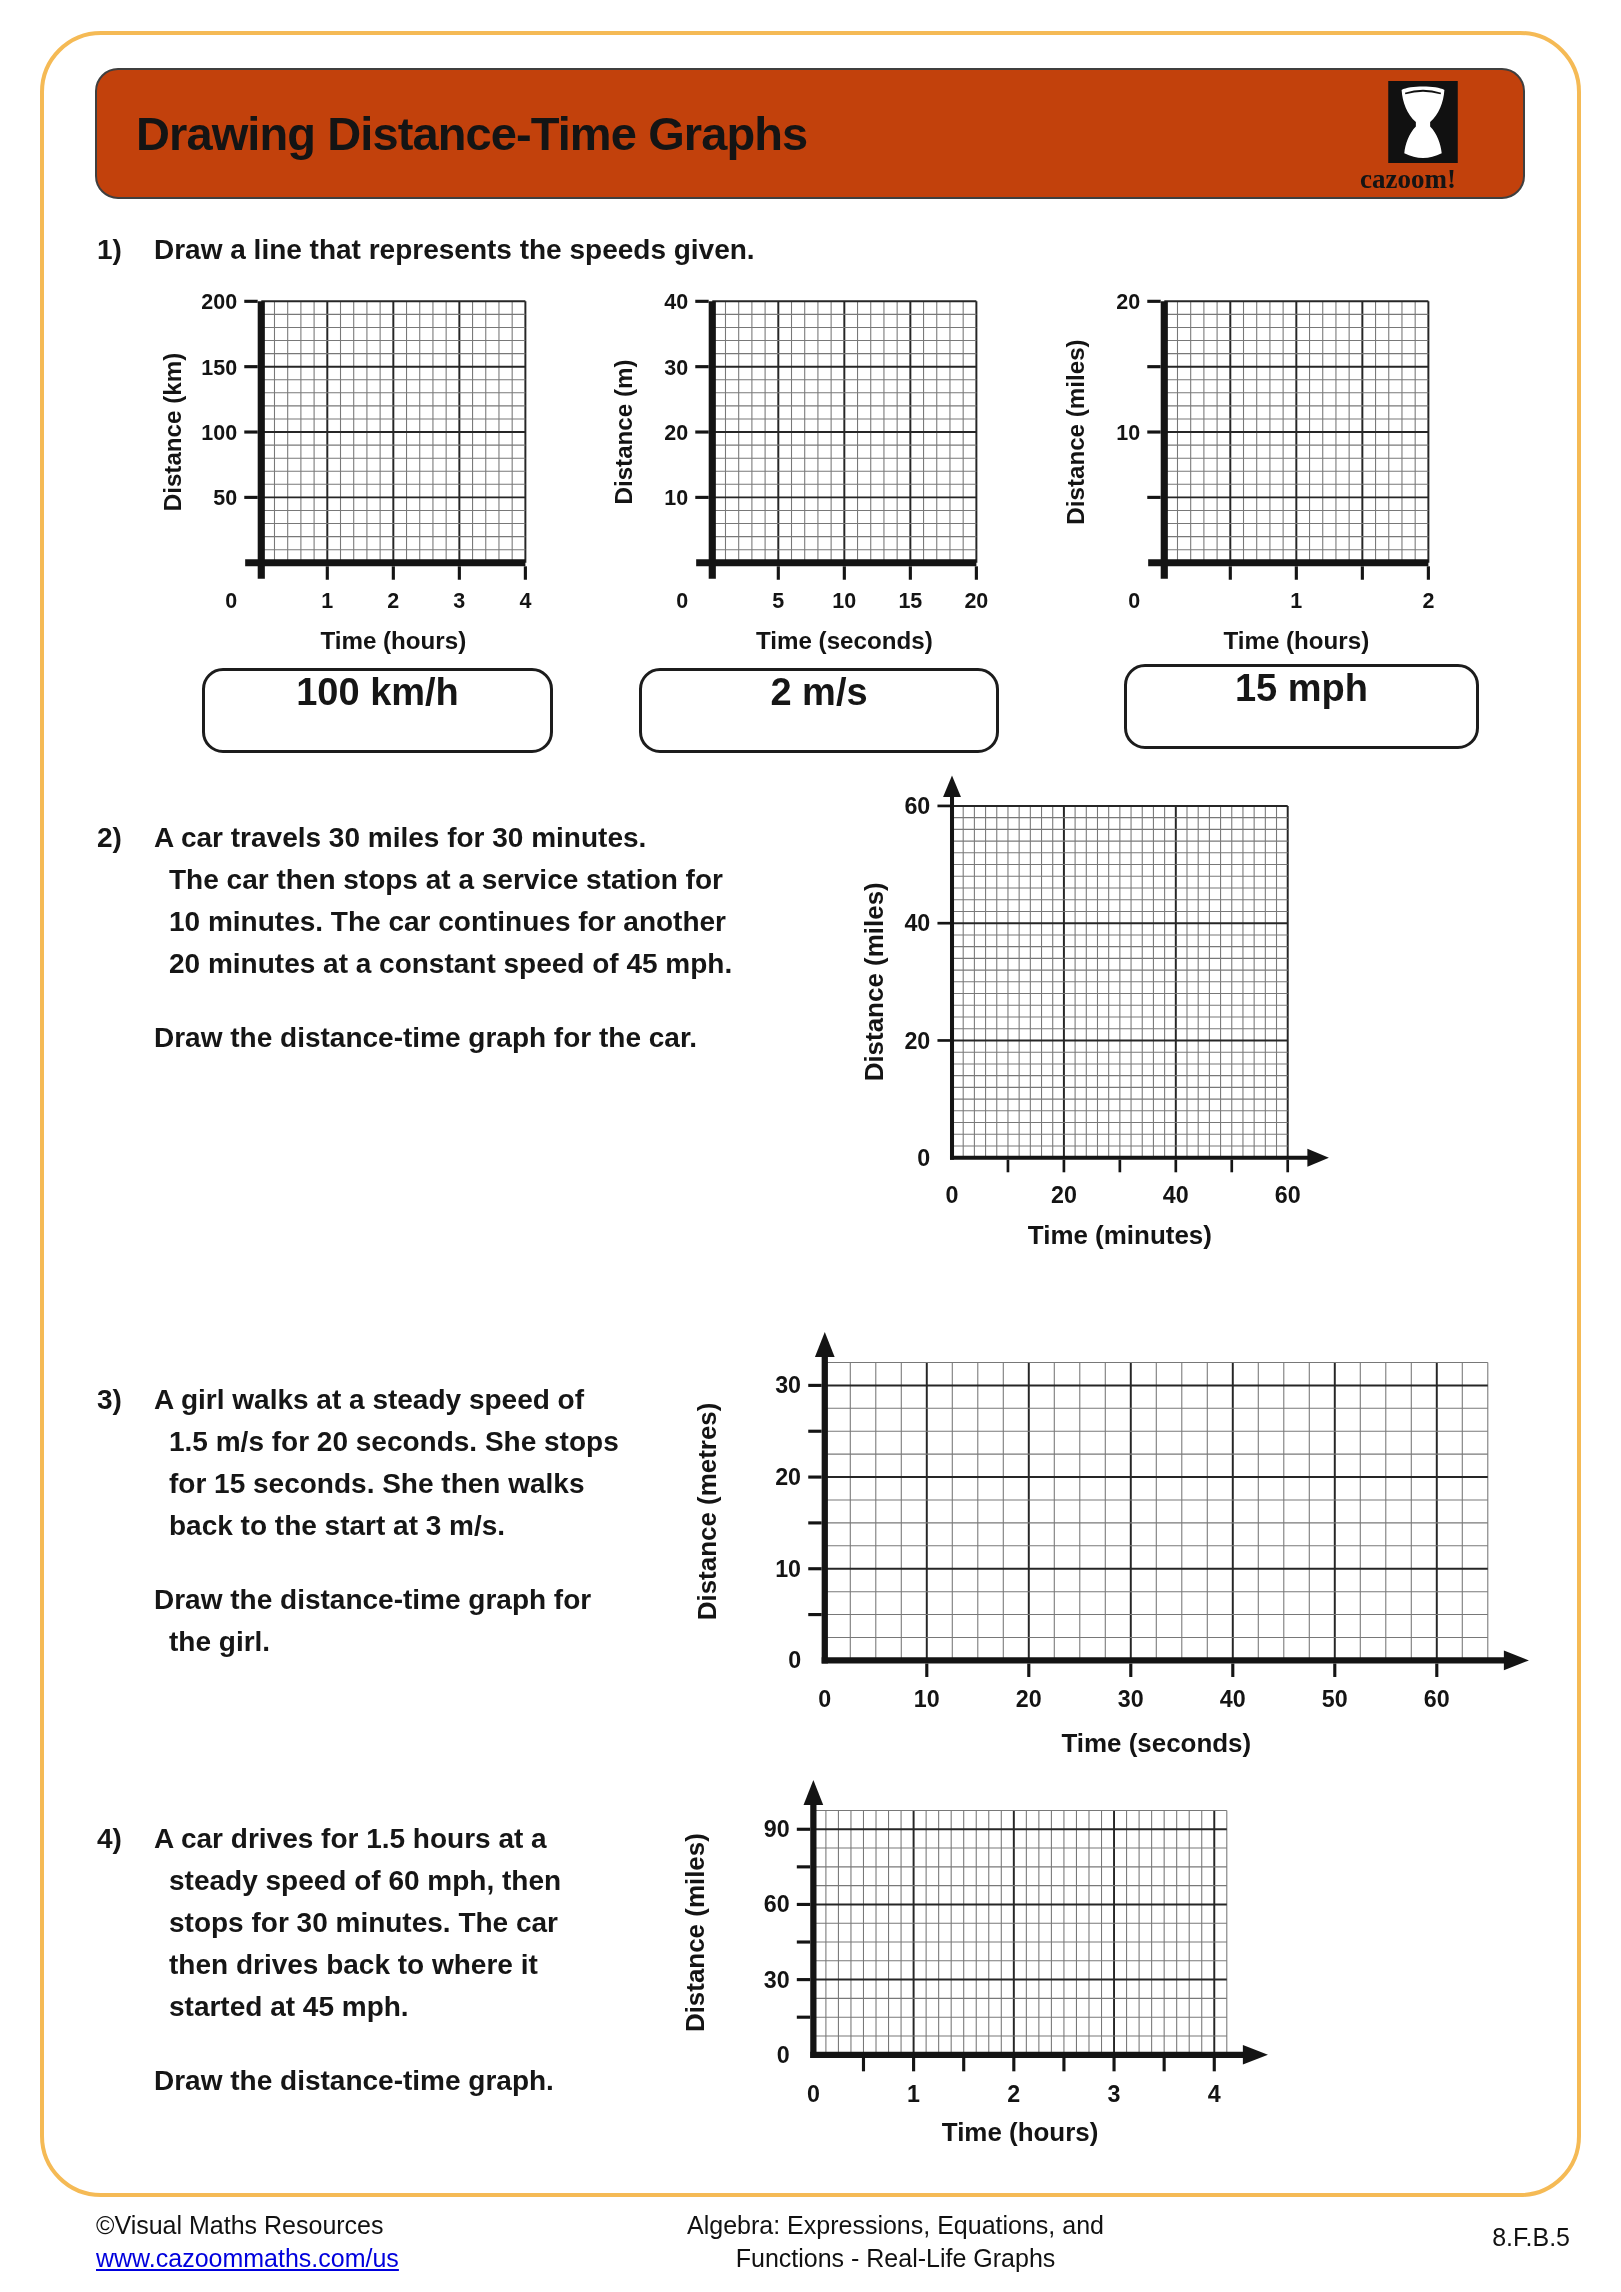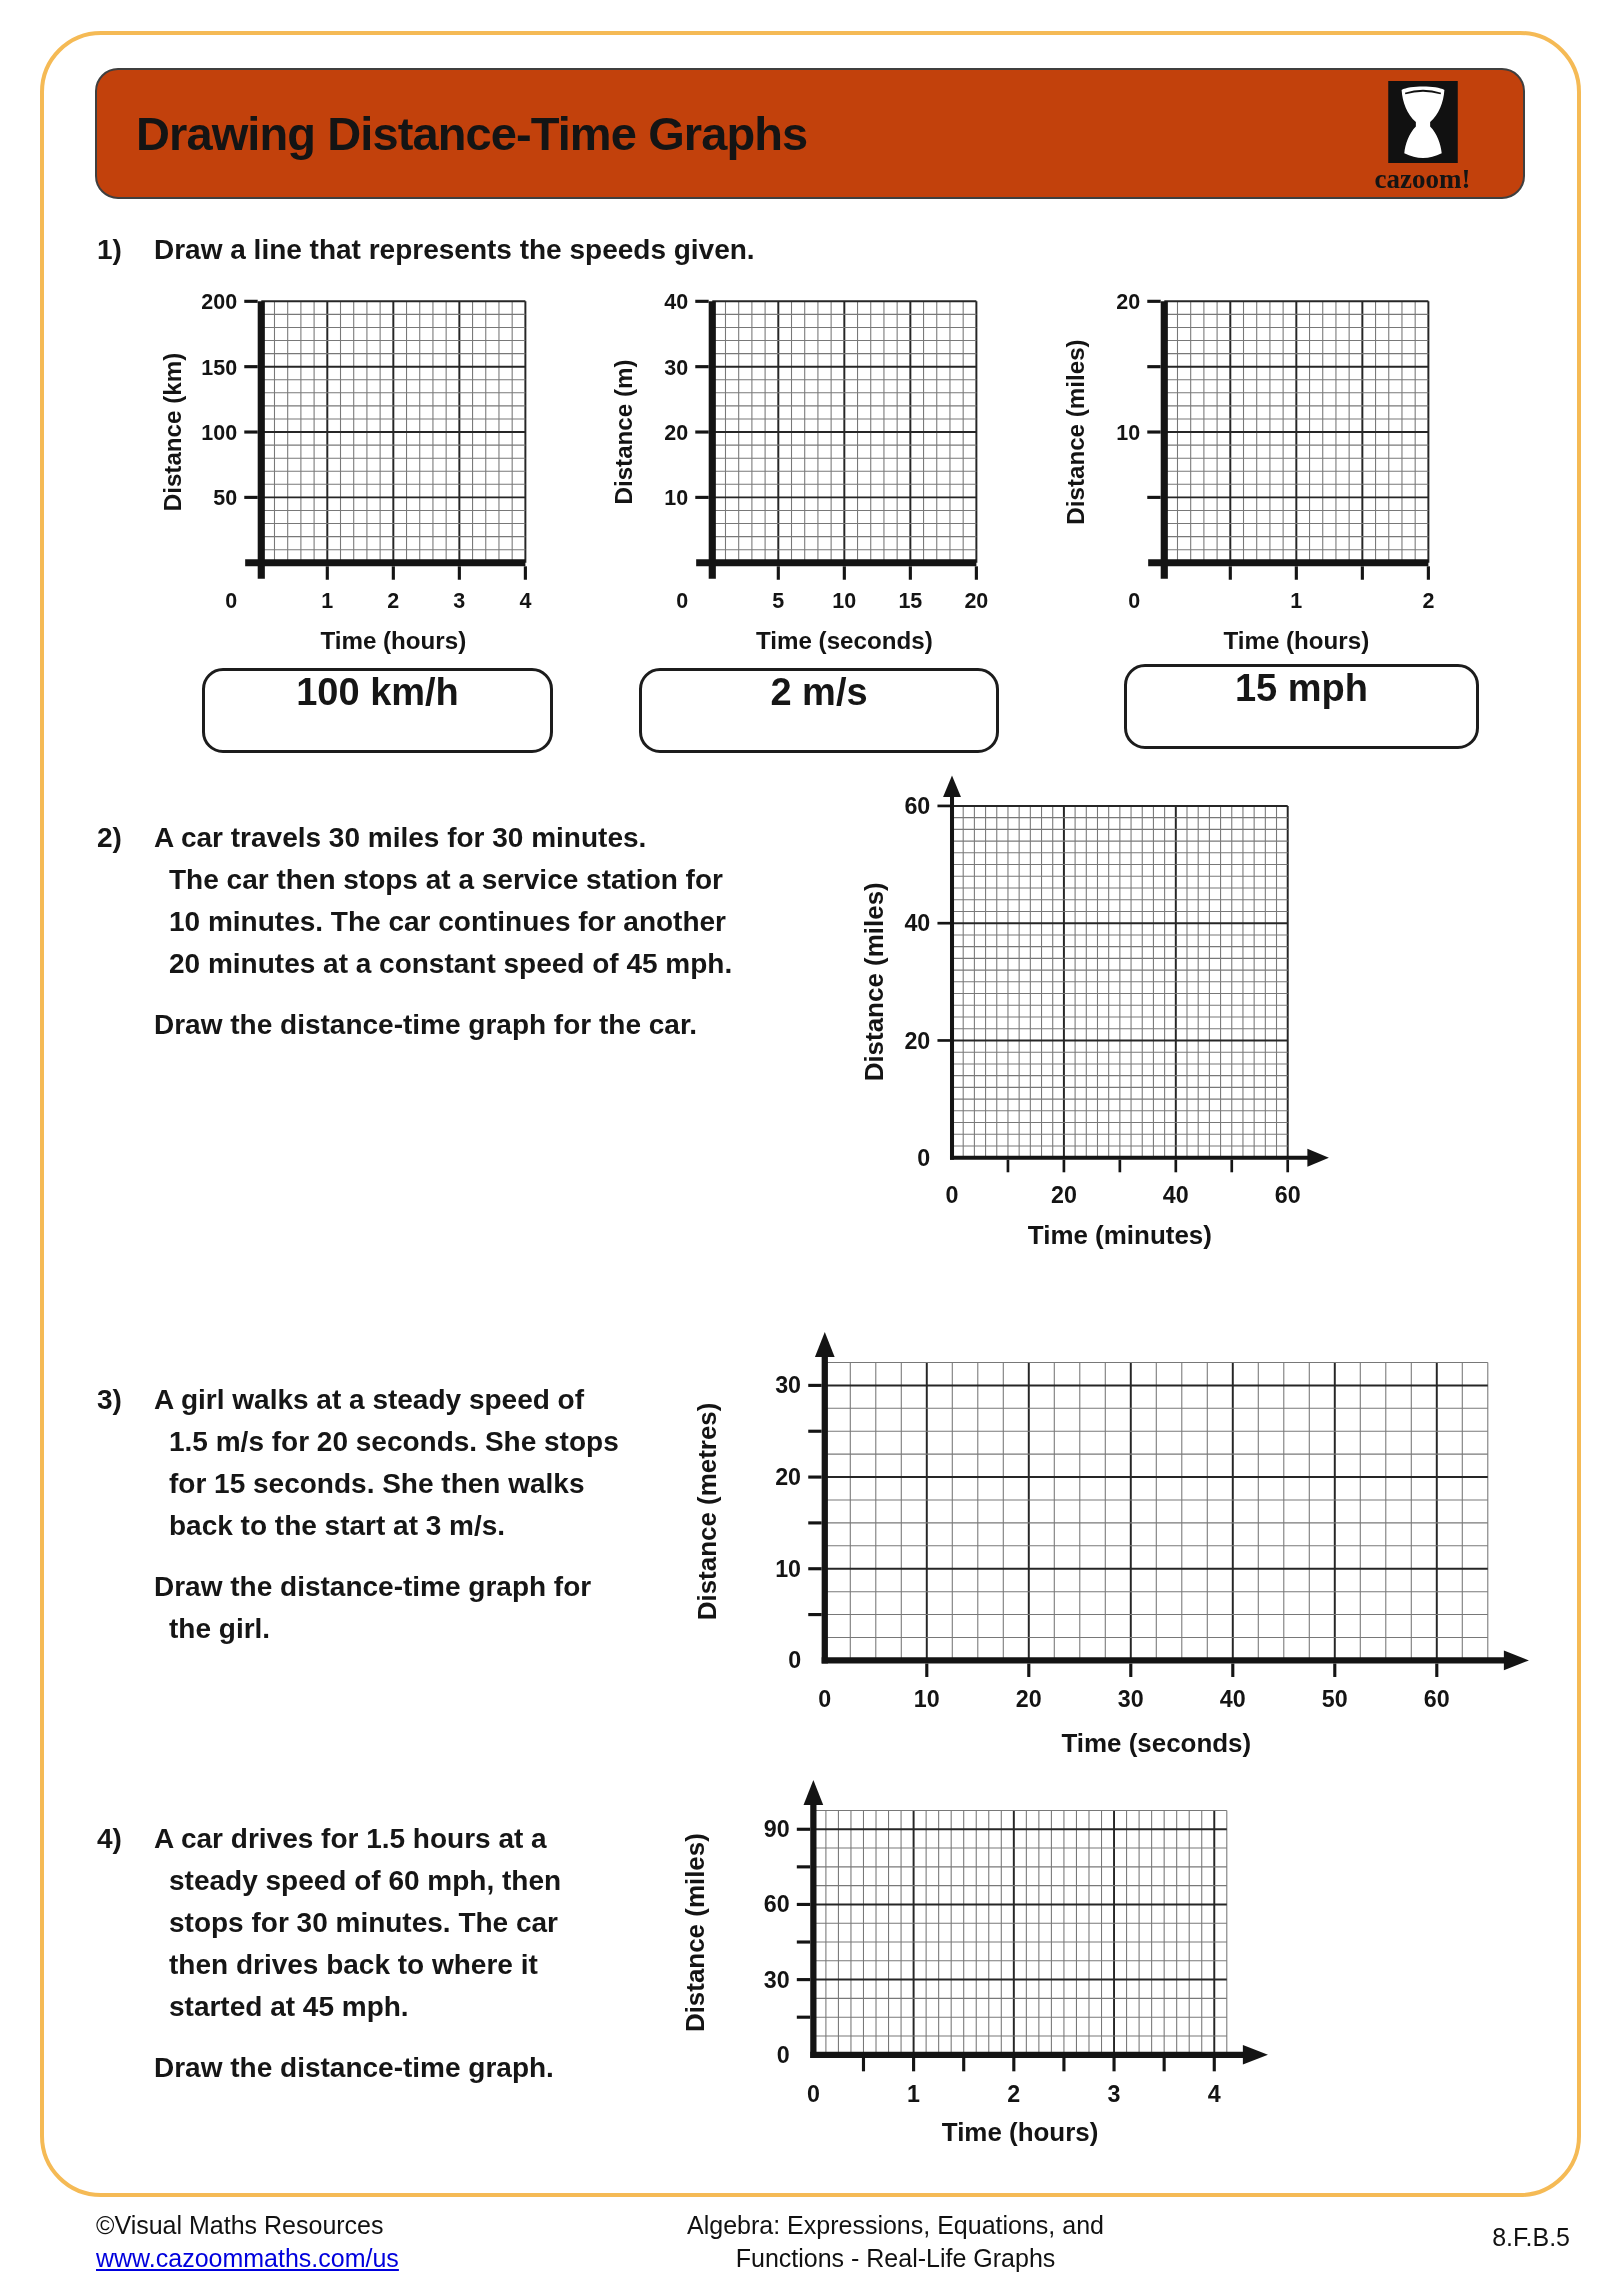--- a/index.html
+++ b/index.html
@@ -5,30 +5,30 @@
   html,body{margin:0;padding:0;background:#ffffff;}
   body{width:1622px;height:2293px;position:relative;overflow:hidden;
        font-family:"Liberation Sans",sans-serif;color:#161616;}
   #page{position:absolute;left:0;top:0;width:1622px;height:2293px;}
   .frame{position:absolute;left:40px;top:31px;width:1533px;height:2158px;
          border:4.5px solid #F5BA55;border-radius:61px;background:#ffffff;}
   .header-box{position:absolute;left:95px;top:68px;width:1426px;height:127px;
          background:#c2410c;border:2.7px solid #3f3f3f;border-radius:23px;
          display:flex;align-items:center;}
   .title{padding-left:39px;font-size:47px;font-weight:bold;letter-spacing:-0.9px;color:#141414;}
-  .logo{position:absolute;right:38px;top:10.7px;width:125px;text-align:center;}
+  .logo{position:absolute;right:38px;top:10.7px;width:125px;text-align:left;}
   .logo svg{display:block;margin:0 auto;}
   .logo-text{font-family:"Liberation Serif",serif;font-weight:bold;font-size:27px;
          color:#141414;margin-top:0.9px;letter-spacing:0px;}
   .qrow{position:absolute;display:flex;font-size:28px;font-weight:bold;line-height:42px;}
   .qnum{width:57px;flex:0 0 57px;}
   .qblock{position:absolute;font-size:28px;font-weight:bold;line-height:42px;}
   .qblock .body{margin-left:72px;}
   .qblock .first{display:flex;}
-  .qblock .instruction{margin-left:57px;margin-top:19px;}
+  .qblock .instruction{margin-left:57px;margin-top:32px;}
   .speed-box{position:absolute;height:79px;border:3.6px solid #1c1c1c;border-radius:21px;
          display:flex;align-items:flex-start;justify-content:center;
          font-size:38px;font-weight:bold;background:#ffffff;}
   svg.chart{position:absolute;}
   svg text{font-family:"Liberation Sans",sans-serif;}
   .footer-left{position:absolute;left:56px;top:2209px;font-size:25px;line-height:33px;color:#111;margin-left:40px;}
   .footer-link{color:#0000DD;text-decoration:underline;display:inline-block;}
   .footer-center{position:absolute;left:627px;top:2209px;width:537px;text-align:center;
          font-size:25px;line-height:33px;color:#111;}
   .footer-right{position:absolute;right:52px;top:2223px;font-size:25px;color:#111;}

